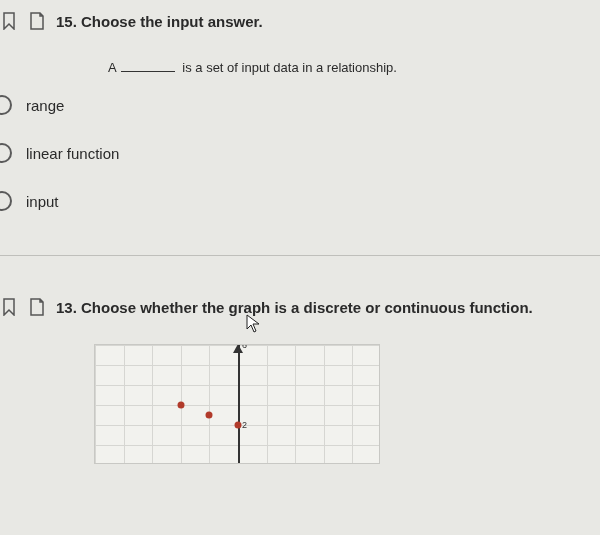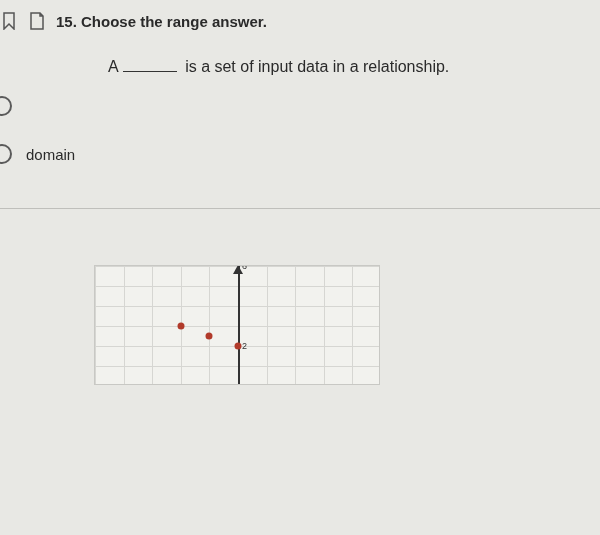--- a/index.html
+++ b/index.html
@@ -29,21 +29,21 @@
       justify-content: center;
       flex-shrink: 0;
     }
     .header-icon svg { display: block; }
     .q-number-title {
       font-size: 15px;
       font-weight: 600;
     }
     .prompt-line {
       margin: 18px 0 20px 108px;
-      font-size: 16px;
+      font-size: 13px;
     }
     .blank {
       display: inline-block;
       border-bottom: 1px solid #333;
       width: 54px;
       height: 14px;
       vertical-align: baseline;
       margin: 0 4px;
     }
     .options {
@@ -129,46 +129,67 @@
           <path d="M3 1 L13 1 L13 17 L8 12 L3 17 Z" fill="none" stroke="#555" stroke-width="1.5"></path>
         </svg>
     </span>
     <span class="header-icon">
       <svg width="16" height="18" viewBox="0 0 16 18">
           <path d="M2 1 H11 L14 4 V17 H2 Z M11 1 V4 H14" fill="none" stroke="#555" stroke-width="1.5"></path>
         </svg>
     </span>
     <span class="q-number-title">
       <span>15.</span>
-      <span>Choose the range answer.</span>
+      <span>Choose the input answer.</span>
     </span>
   </div>
   <div class="prompt-line">
     <span>A</span><span class="blank"></span> <span>is a set of input data in a relationship.</span>
   </div>
   <div class="options">
     <div class="option-row">
       <span class="radio"></span>
+      <span class="option-label">range</span>
     </div>
     <div class="option-row">
       <span class="radio"></span>
-      <span class="option-label">domain</span>
+      <span class="option-label">linear function</span>
+    </div>
+    <div class="option-row">
+      <span class="radio"></span>
+      <span class="option-label">input</span>
     </div>
   </div>
 </div>
 
 <div class="divider"></div>
 
 <div class="cursor">
   <svg width="16" height="20" viewBox="0 0 16 20">
     <path d="M1 1 L1 15 L5 11 L8 18 L10 17 L7 10 L13 10 Z" fill="#fff" stroke="#222" stroke-width="1"></path>
   </svg>
 </div>
 
 <div class="question-block">
+  <div class="question-header">
+    <span class="header-icon">
+      <svg width="16" height="18" viewBox="0 0 16 18">
+          <path d="M3 1 L13 1 L13 17 L8 12 L3 17 Z" fill="none" stroke="#555" stroke-width="1.5"></path>
+        </svg>
+    </span>
+    <span class="header-icon">
+      <svg width="16" height="18" viewBox="0 0 16 18">
+          <path d="M2 1 H11 L14 4 V17 H2 Z M11 1 V4 H14" fill="none" stroke="#555" stroke-width="1.5"></path>
+        </svg>
+    </span>
+    <span class="q-number-title">
+      <span>13.</span>
+      <span>Choose whether the graph is a discrete or continuous function.</span>
+    </span>
+  </div>
 
   <div class="chart-wrap" id="chart">
       <div class="grid-line-v" style="left: 0px;"></div>
       <div class="grid-line-v" style="left: 28.6px;"></div>
       <div class="grid-line-v" style="left: 57.2px;"></div>
       <div class="grid-line-v" style="left: 85.8px;"></div>
       <div class="grid-line-v" style="left: 114.4px;"></div>
       <div class="grid-line-v" style="left: 143px;"></div>
       <div class="grid-line-v" style="left: 171.6px;"></div>
       <div class="grid-line-v" style="left: 200.2px;"></div>

